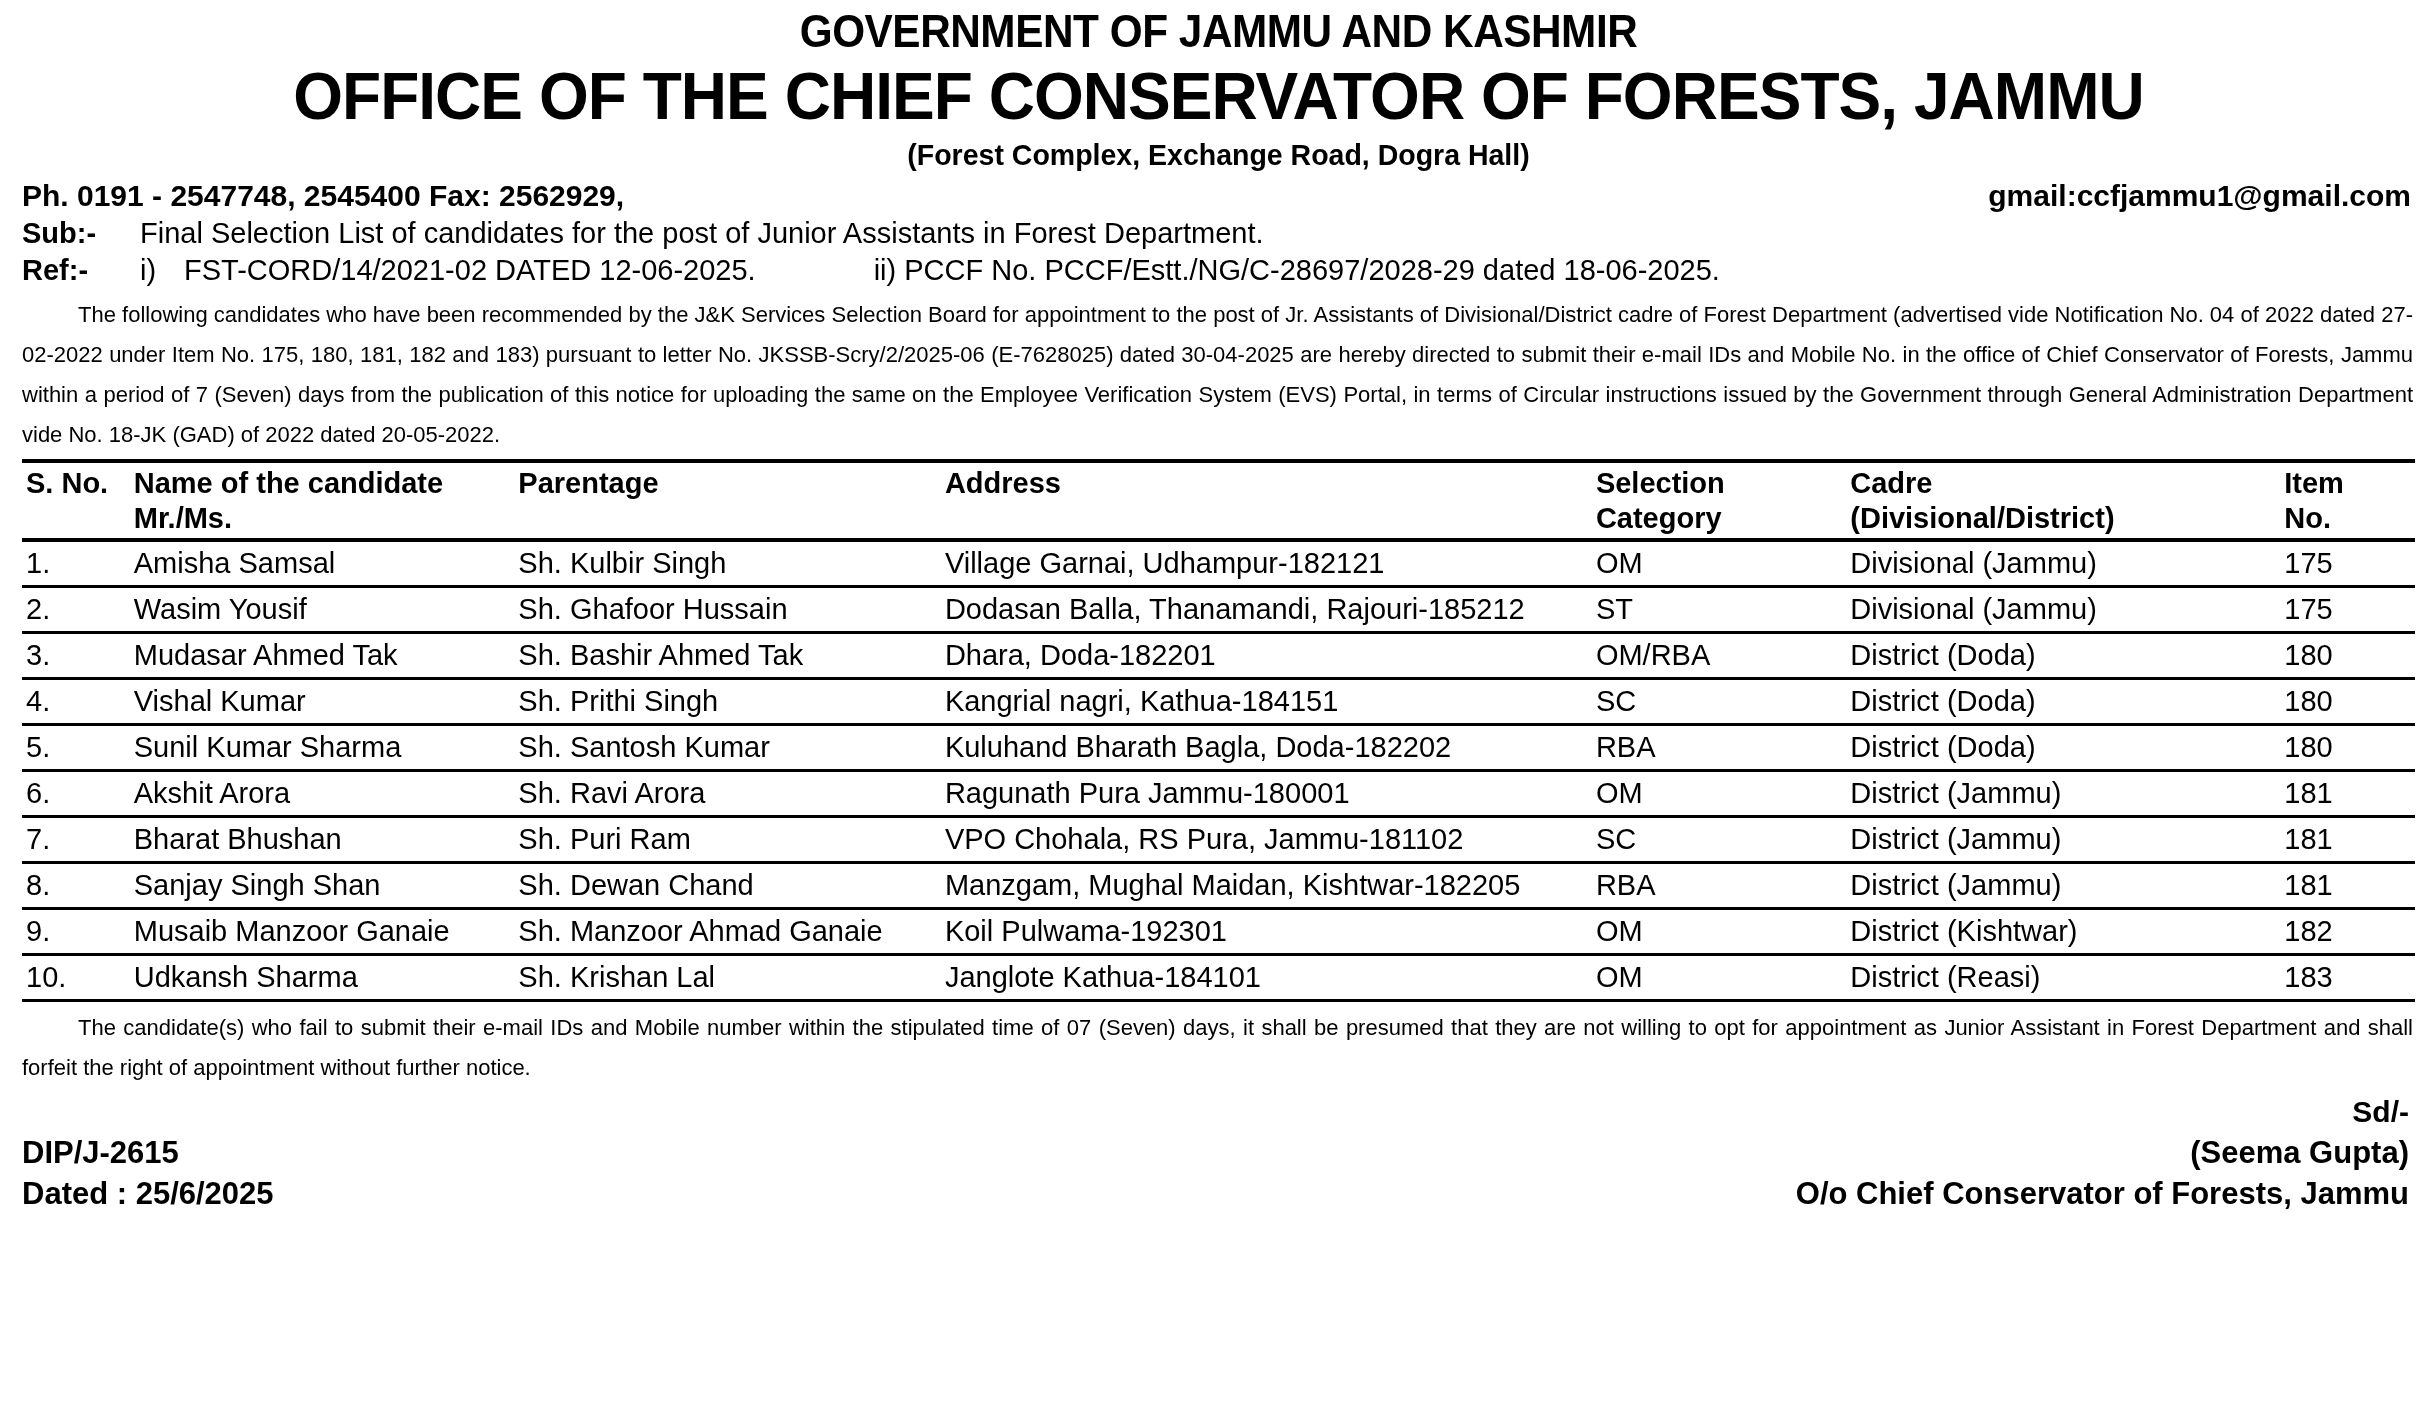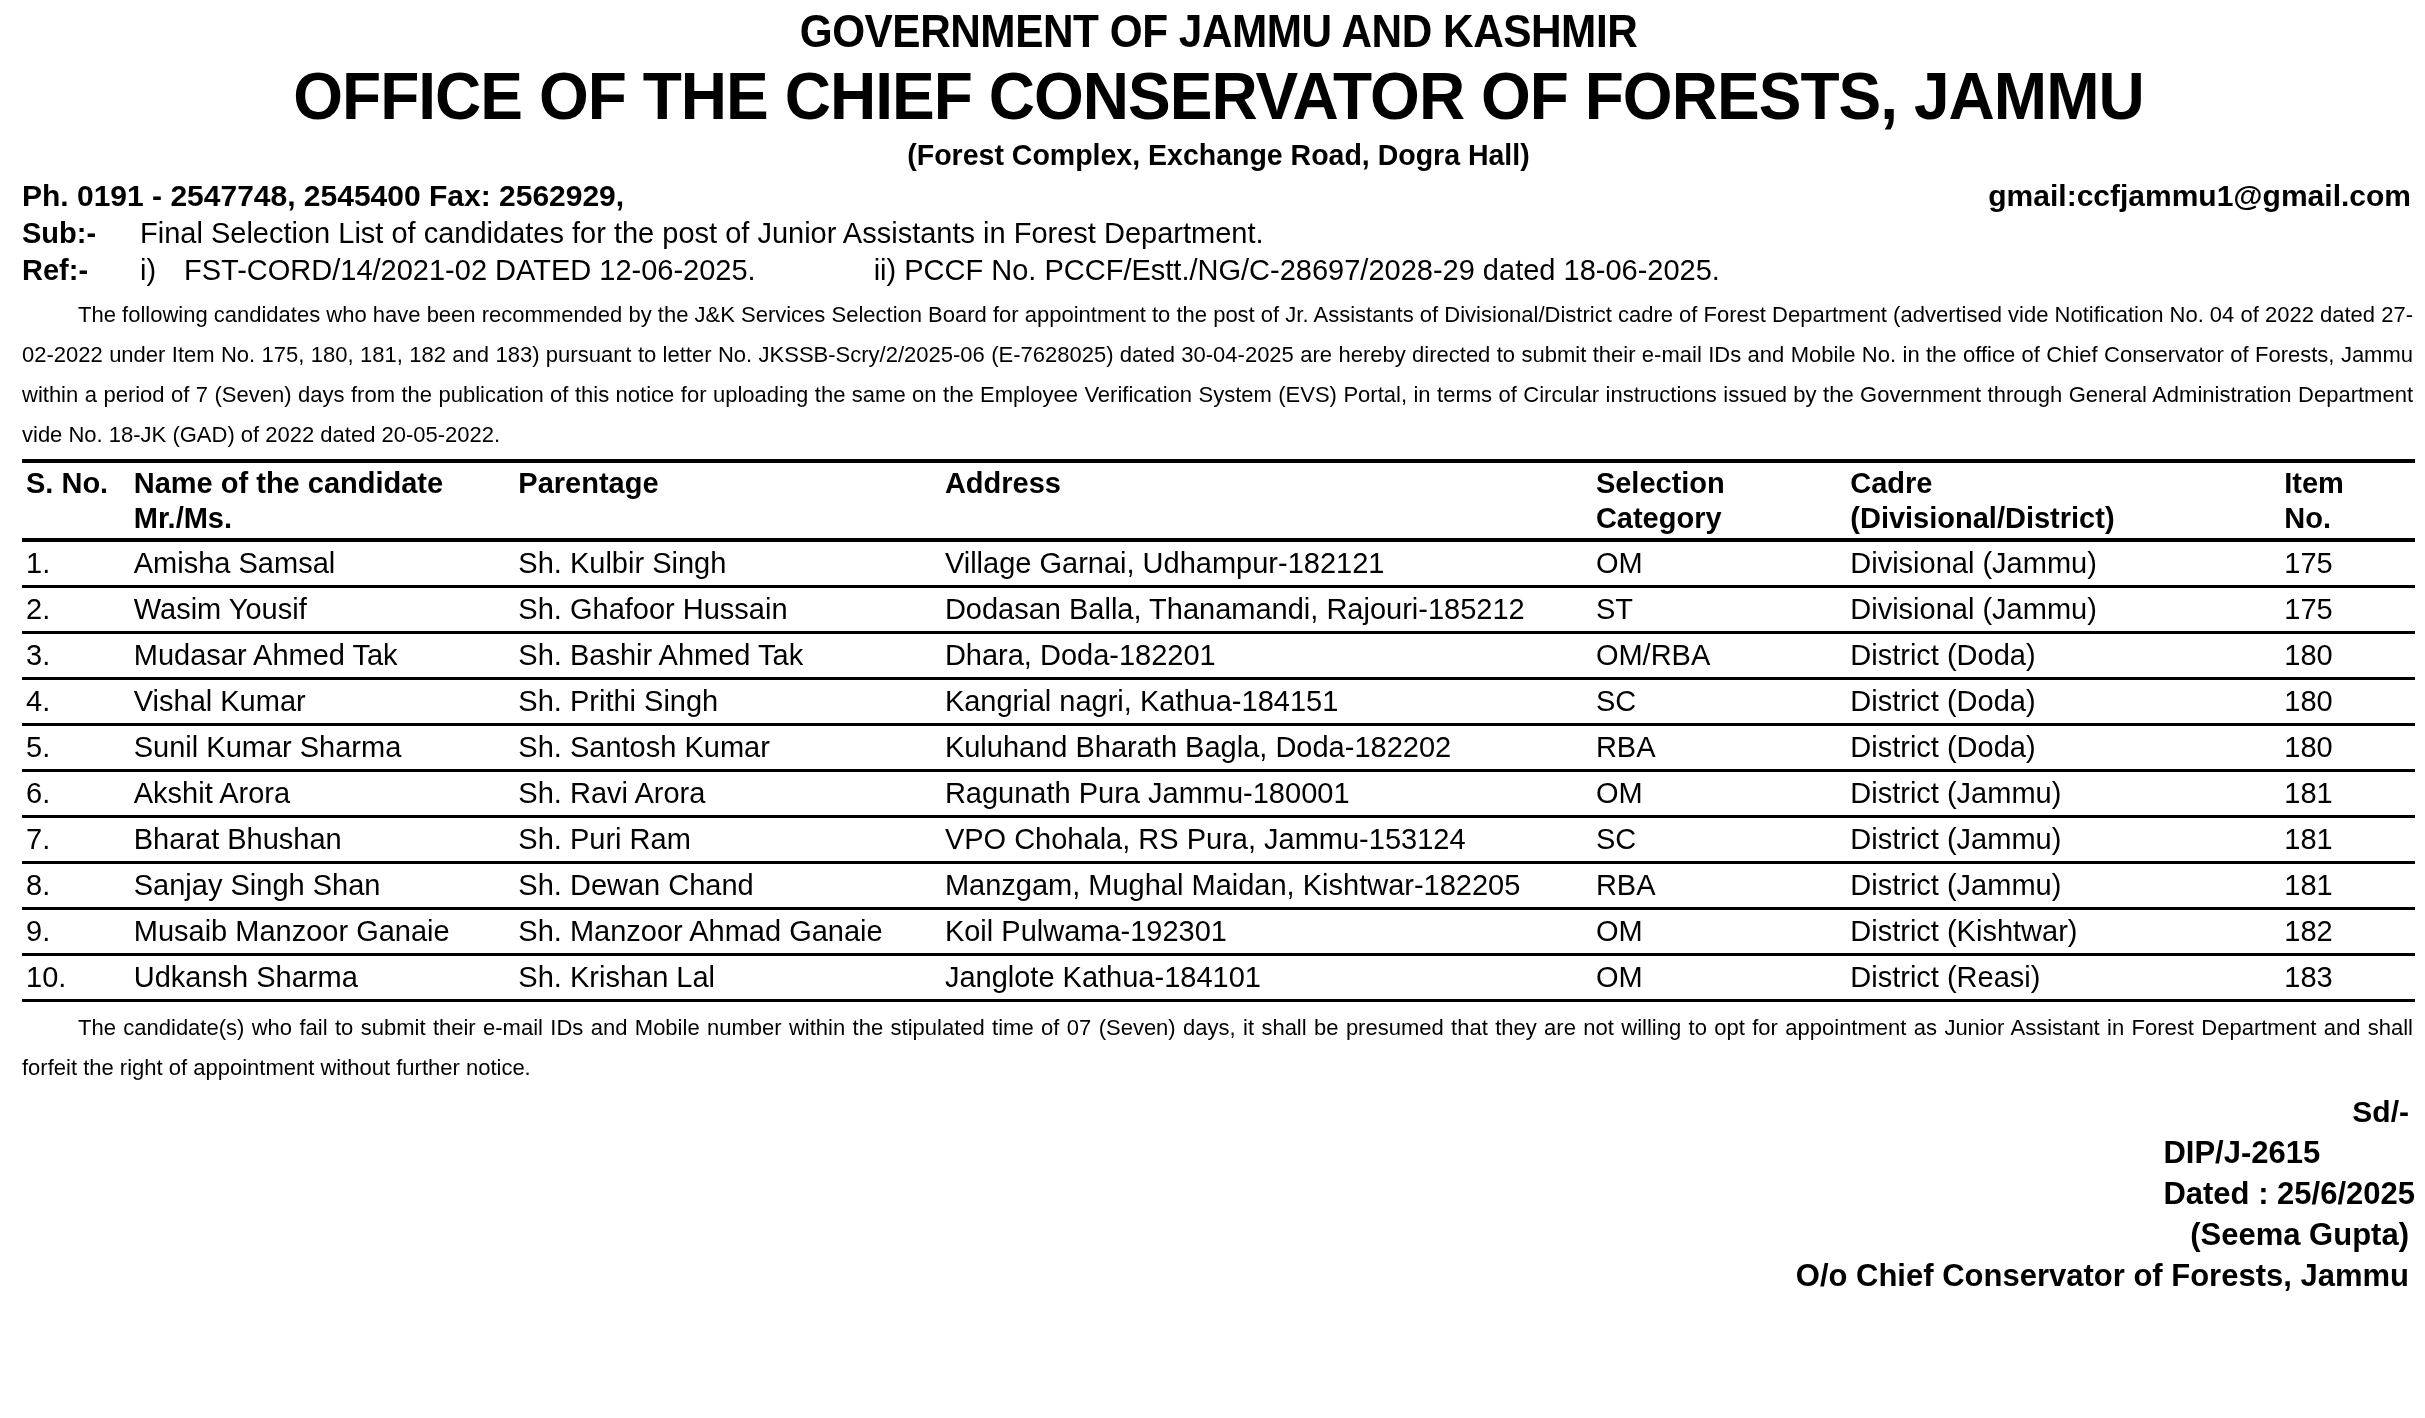--- a/index.html
+++ b/index.html
@@ -137,22 +137,21 @@
   .sd-line {
     text-align: right;
     font-weight: bold;
     font-size: 30px;
     line-height: 40px;
     padding-right: 6px;
   }
   .sign-block {
     display: flex;
     justify-content: space-between;
-    align-items: flex-end;
-    flex-direction: column;
+    align-items: center;
   }
   .sign-left {
     font-weight: bold;
     font-size: 31px;
     line-height: 41px;
     white-space: nowrap;
   }
   .sign-right {
     text-align: right;
     font-weight: bold;
@@ -288,21 +287,21 @@
         <td>Sh. Ravi Arora</td>
         <td>Ragunath Pura Jammu-180001</td>
         <td>OM</td>
         <td>District (Jammu)</td>
         <td>181</td>
       </tr>
       <tr>
         <td>7.</td>
         <td>Bharat Bhushan</td>
         <td>Sh. Puri Ram</td>
-        <td>VPO Chohala, RS Pura, Jammu-153124</td>
+        <td>VPO Chohala, RS Pura, Jammu-181102</td>
         <td>SC</td>
         <td>District (Jammu)</td>
         <td>181</td>
       </tr>
       <tr>
         <td>8.</td>
         <td>Sanjay Singh Shan</td>
         <td>Sh. Dewan Chand</td>
         <td>Manzgam, Mughal Maidan, Kishtwar-182205</td>
         <td>RBA</td>

